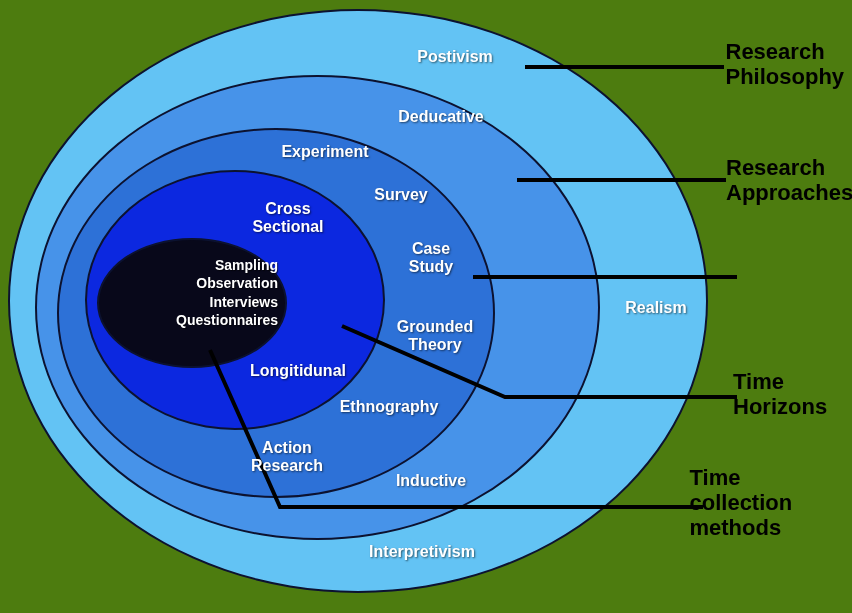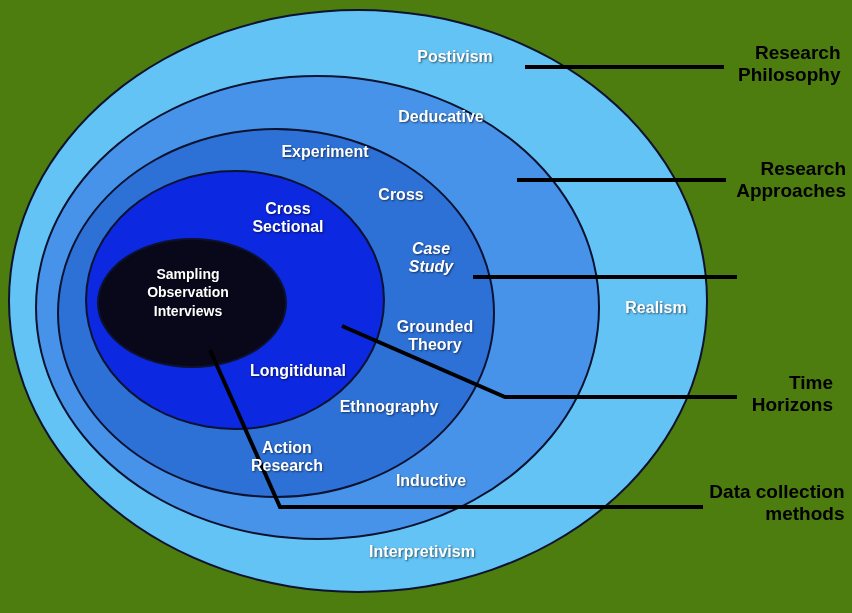--- a/index.html
+++ b/index.html
@@ -47,23 +47,23 @@
     font-size: 14px;
     line-height: 18.4px;
     text-shadow: 1px 1px 1px rgba(0,0,0,0.6);
     z-index: 6;
   }
   .side-label {
     position: absolute;
     transform: translate(-50%, -50%);
     color: #000000;
     font-weight: bold;
-    font-size: 19px;
+    font-size: 22px;
     line-height: 1.14;
-    text-align: right;
+    text-align: left;
     z-index: 7;
   }
   #leader-lines {
     position: absolute;
     left: 0;
     top: 0;
     z-index: 5;
     pointer-events: none;
   }
 </style>
@@ -89,48 +89,49 @@
     <polyline points="342,326 505,397 737,397" fill="none" stroke="#000000" stroke-width="4"></polyline>
     <polyline points="210,350 280,507 703,507" fill="none" stroke="#000000" stroke-width="4"></polyline>
   </svg>
 
   <span class="ring-label" style="left:455px; top:57px;">Postivism</span>
 
   <span class="ring-label" style="left:441px; top:117px;">Deducative</span>
 
   <span class="ring-label" style="left:325px; top:152px;">Experiment</span>
 
-  <span class="ring-label" style="left:401px; top:195px;">Cross</span>
+  <span class="ring-label" style="left:401px; top:195px;">Survey</span>
 
   <span class="ring-label wrap" style="left:288px; top:218px; width:92px;">Cross Sectional</span>
 
-  <span class="ring-label wrap" style="left:431px; top:258px; width:64px;font-style:italic;">Case Study</span>
+  <span class="ring-label wrap" style="left:431px; top:258px; width:64px;">Case Study</span>
 
   <span class="ring-label" style="left:656px; top:308px;">Realism</span>
 
   <span class="ring-label wrap" style="left:435px; top:336px; width:100px;">Grounded Theory</span>
 
   <span class="ring-label" style="left:298px; top:371px;">Longitidunal</span>
 
   <span class="ring-label" style="left:389px; top:407px;">Ethnography</span>
 
   <span class="ring-label wrap" style="left:287px; top:449px; width:95px;margin-top:8px;">Action Research</span>
 
   <span class="ring-label" style="left:431px; top:481px;">Inductive</span>
 
   <span class="ring-label" style="left:422px; top:552px;">Interpretivism</span>
 
-  <div class="center-block" style="left:188px; top:293px;">
+  <div class="center-block" style="left:188px; top:293px;text-align:right;">
     <div>Sampling</div>
     <div>Observation</div>
     <div>Interviews</div>
+    <div>Questionnaires</div>
   </div>
 
   <div class="side-label" style="left:783px; top:64px; width:115px;">Research Philosophy</div>
 
   <div class="side-label" style="left:786px; top:180px; width:120px;">Research Approaches</div>
 
 
   <div class="side-label" style="left:783px; top:394px; width:100px;">Time Horizons</div>
 
-  <div class="side-label" style="left:767px; top:503px; width:155px;">Data collection methods</div>
+  <div class="side-label" style="left:767px; top:503px; width:155px;">Time collection methods</div>
 
 </div>
 
 </body></html>

